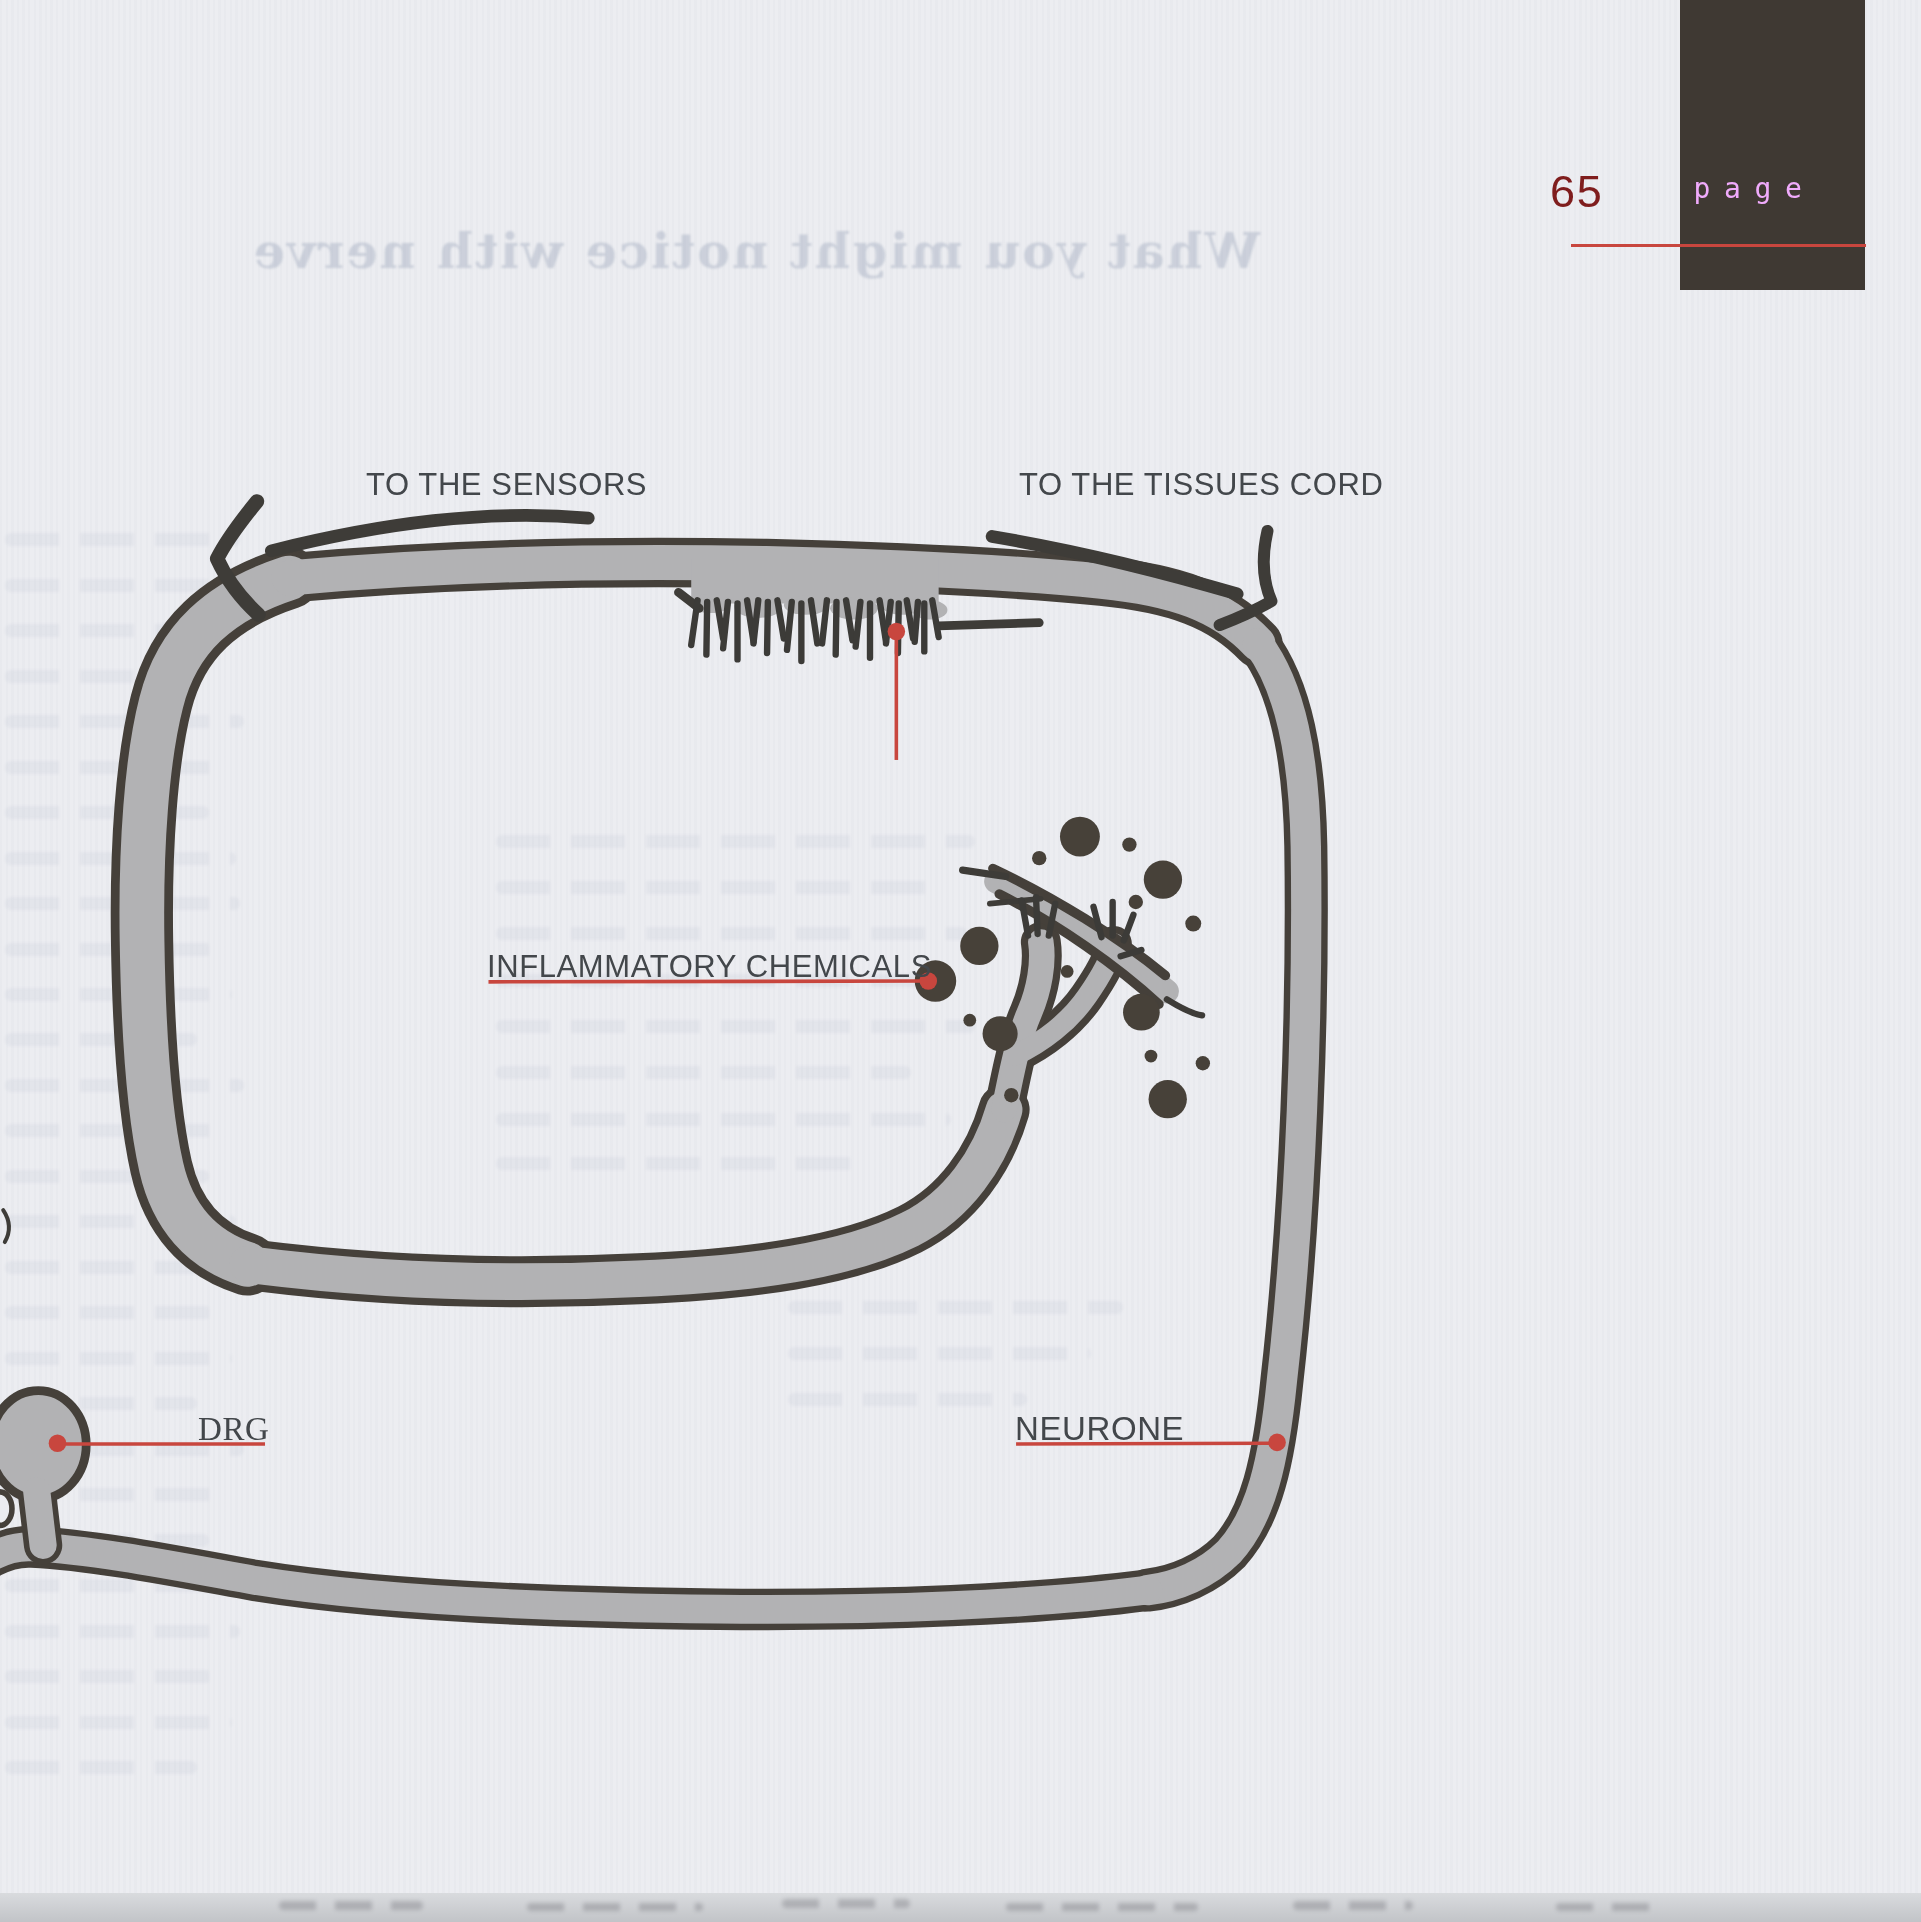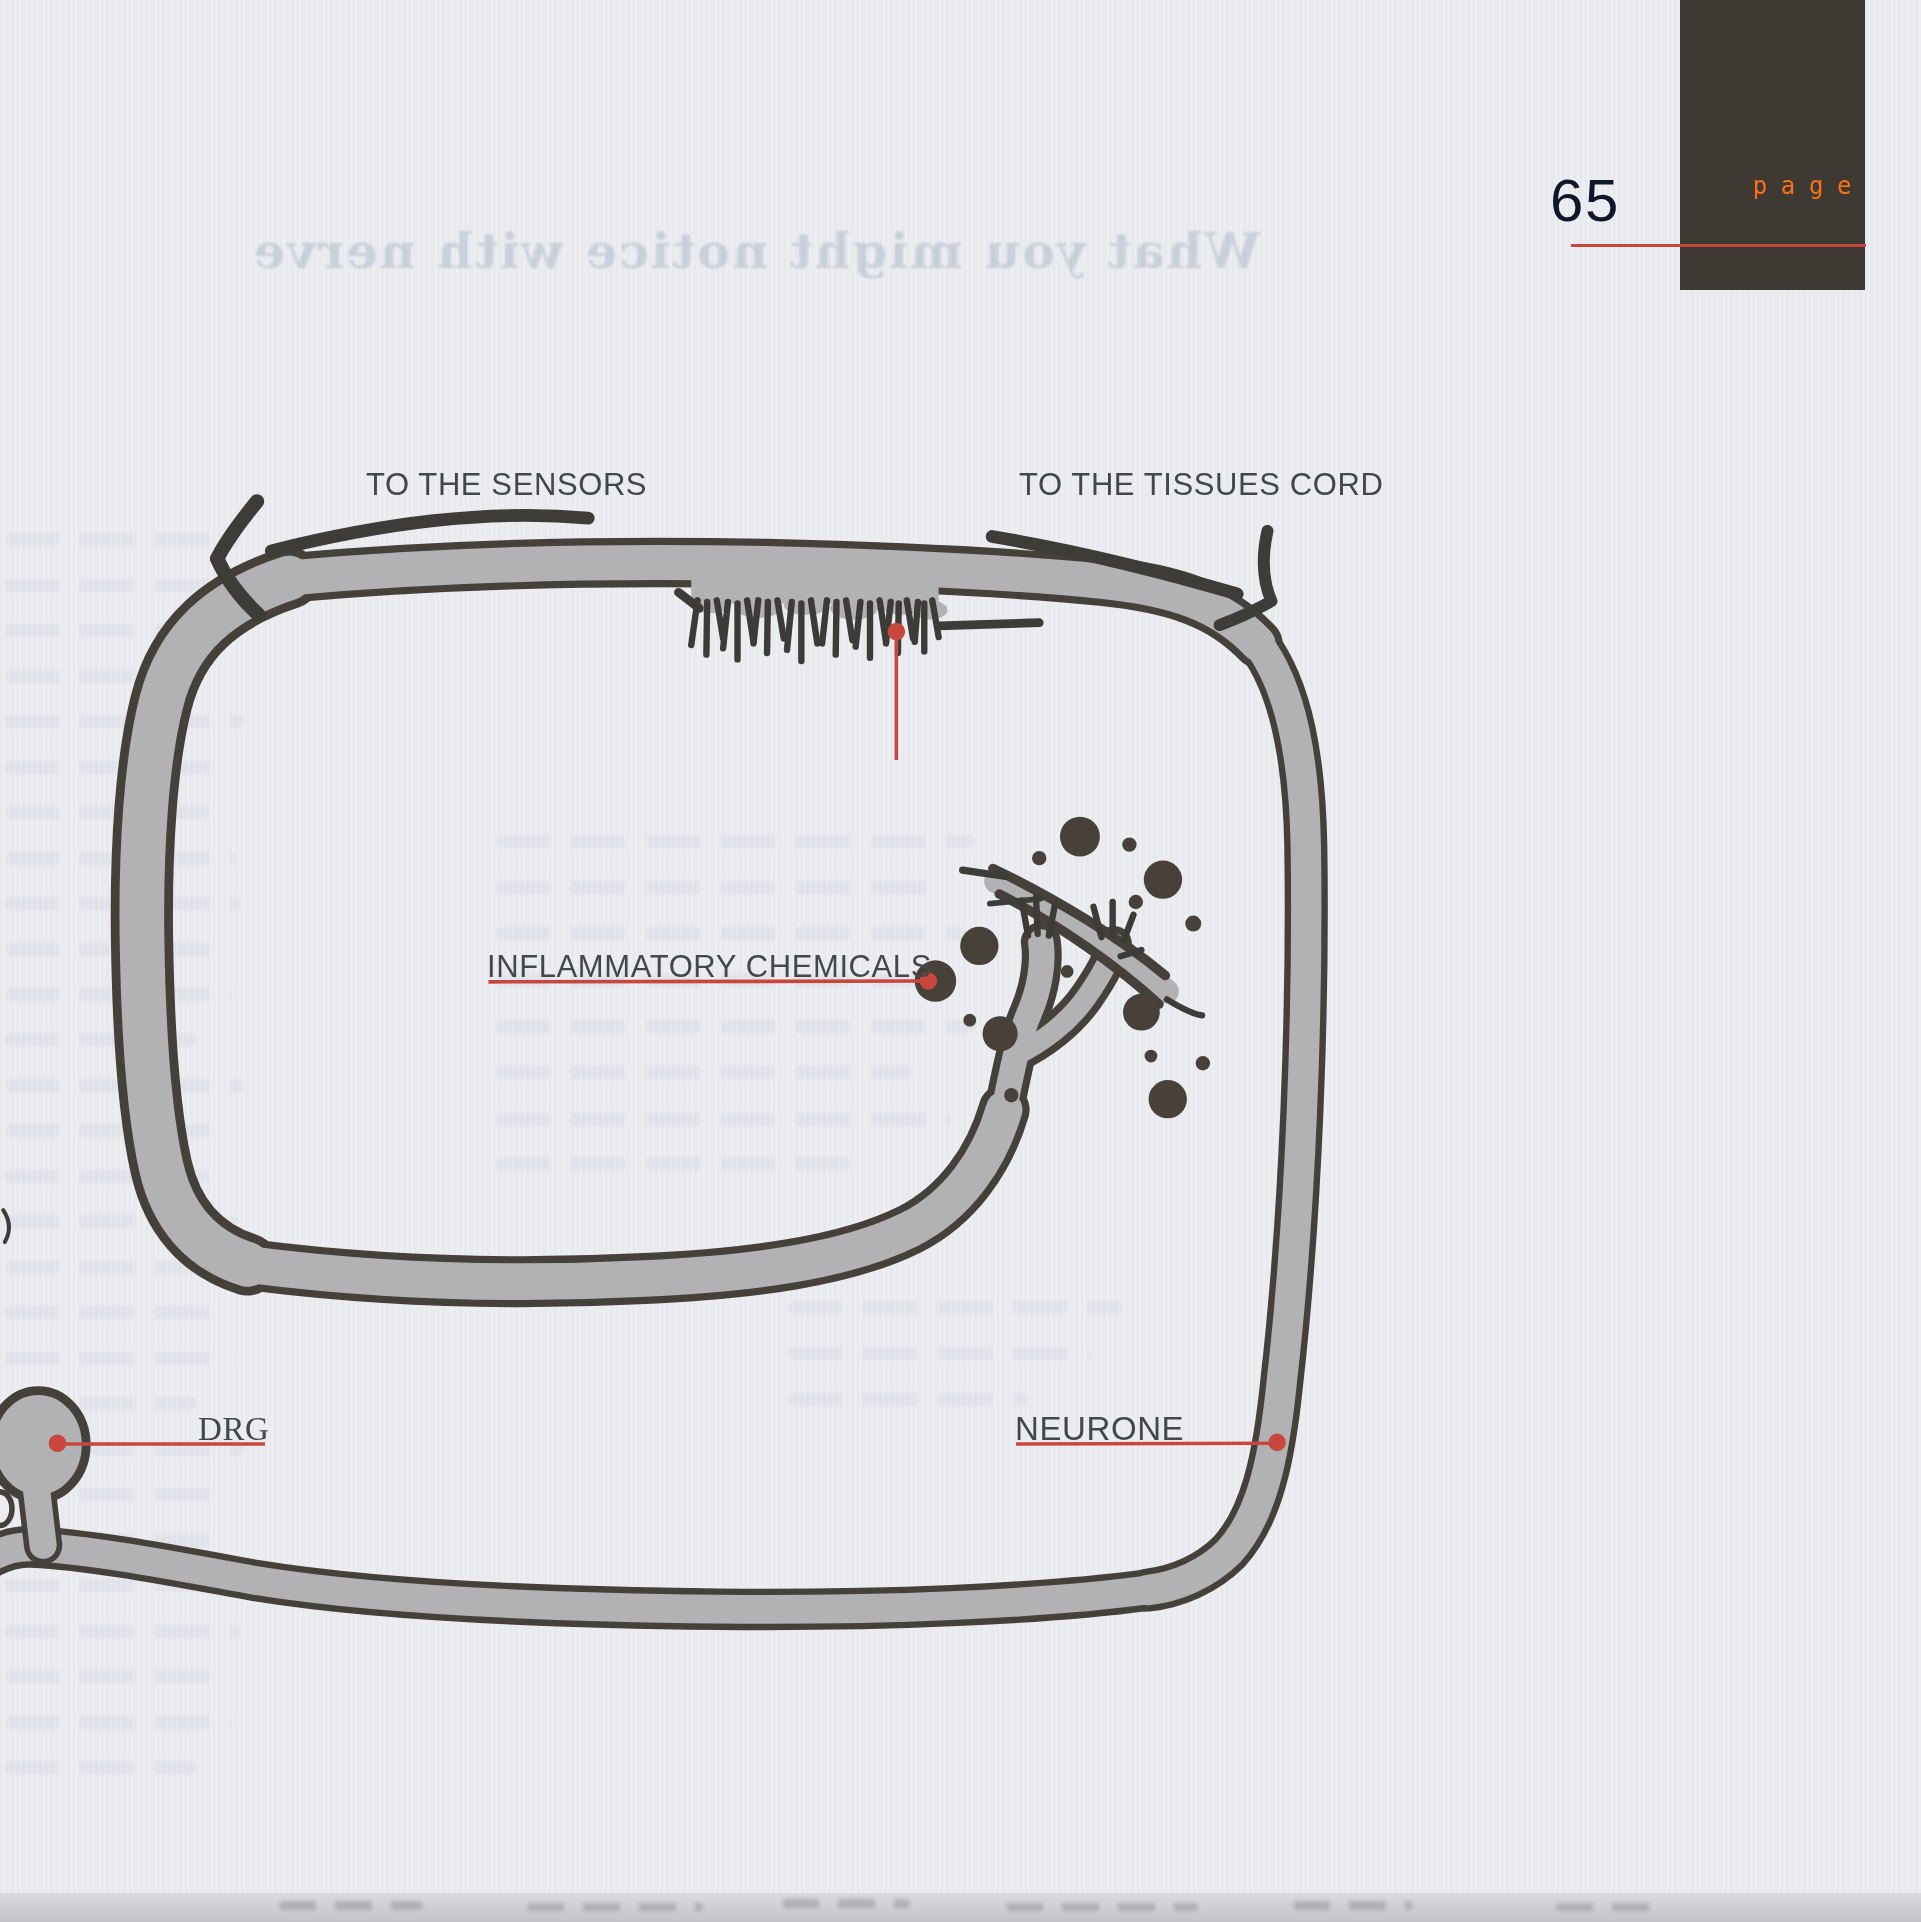--- a/index.html
+++ b/index.html
@@ -37,30 +37,30 @@
   .red-dot{fill:var(--accent_red);}
   .labels{position:absolute;inset:0;z-index:3;}
   .dlabel{
     position:absolute;font-size:31px;letter-spacing:0.6px;color:var(--label_text);
     white-space:nowrap;line-height:1.1;
   }
   .dlabel.big{font-size:33px;}
   .sensors-box{text-align:right;}
   .page-number{
     position:absolute;left:1550px;top:166px;z-index:4;
-    font-size:60px;letter-spacing:1.6px;color:#0f172a;
+    font-size:45px;letter-spacing:1.6px;color:#7f1d1d;
   }
   .corner-box{
     position:absolute;left:1680px;top:0;width:185px;height:290px;z-index:4;
     background:var(--corner_box);
   }
   .corner-box .pg{
-    position:absolute;left:0;right:0;top:172px;text-align:right;
-    font-family:"DejaVu Sans Mono", monospace;font-size:24px;letter-spacing:13.6px;text-indent:13.6px;
-    color:#f97316;
+    position:absolute;left:0;right:0;top:172px;text-align:left;
+    font-family:"DejaVu Sans Mono", monospace;font-size:28px;letter-spacing:13.6px;text-indent:13.6px;
+    color:#f0abfc;
   }
   .red-rule{position:absolute;left:1571px;top:244px;width:295px;height:3.2px;z-index:5;background:var(--accent_red);}
 </style>
 </head>
 <body>
 
 <div class="grain"></div>
 
 <div class="ghost-layer" id="ghost-layer">
   <div class="ghost-title">What you might notice with nerve</div>

